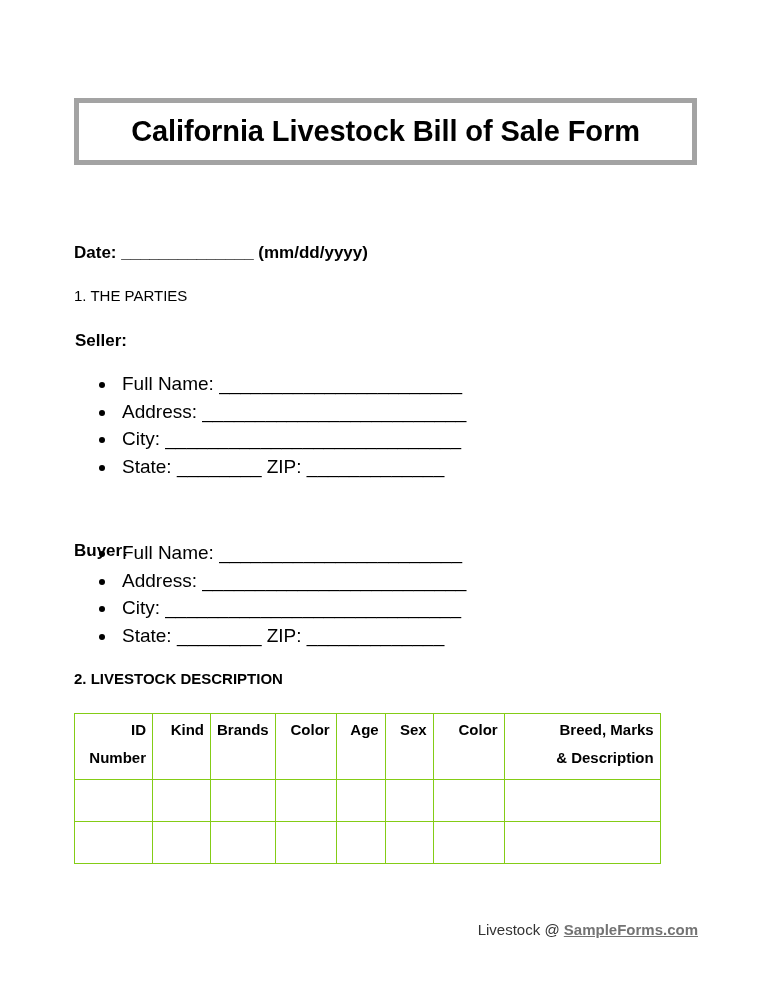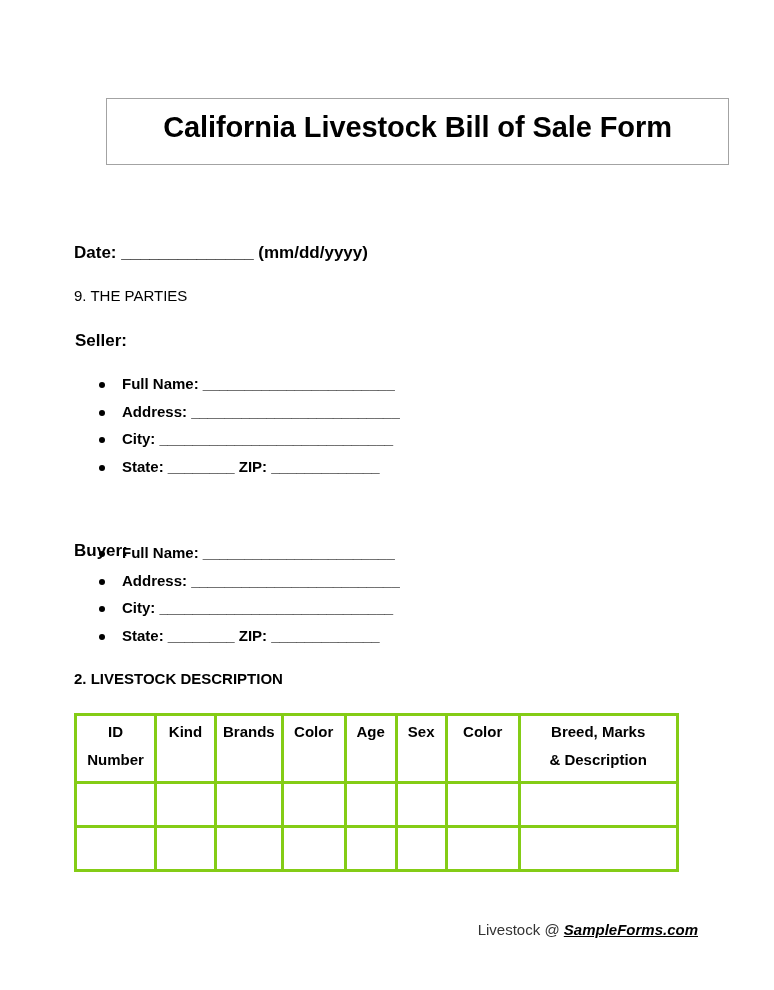--- a/index.html
+++ b/index.html
@@ -1,42 +1,42 @@
 <!DOCTYPE html>
 <html><head>
   <meta charset="utf-8">
   <style>
     html, body { margin: 0; padding: 0; background: #ffffff; }
     body { width: 774px; height: 990px; position: relative; overflow: hidden;
            font-family: "Liberation Sans", sans-serif; color: #000; }
     .title-box { position: absolute; left: 74px; top: 98px; width: 623px; height: 67px;
-                 border: 1px solid #a3a3a3; box-sizing: border-box; text-align: center; margin-left: 32px; }
+                 border: 5px solid #a3a3a3; box-sizing: border-box; text-align: center; }
     .title-box h1 { margin: 0; font-size: 29px; font-weight: bold; line-height: 56px; letter-spacing: -0.1px; }
     .line { position: absolute; left: 74px; font-size: 17px; font-weight: bold; white-space: pre; }
     .section-head { position: absolute; left: 74px; font-size: 15px; white-space: pre; }
     ul.fields { position: absolute; left: 98px; margin: 0; padding: 0; list-style: none; }
-    ul.fields li { font-size: 15px; font-weight: bold; height: 27.5px; line-height: 20px; white-space: pre; position: relative; padding-left: 24px; }
+    ul.fields li { font-size: 19px; font-weight: normal; height: 27.5px; line-height: 20px; white-space: pre; position: relative; padding-left: 24px; }
     ul.fields li::before { content: ""; position: absolute; left: 1px; top: 8px; width: 6px; height: 6px; border-radius: 50%; background: #000; }
     table.livestock { position: absolute; left: 74px; top: 713px; border-collapse: collapse; font-size: 15px; }
-    table.livestock th, table.livestock td { border: 3px solid #84cc16; vertical-align: top; text-align: center; padding: 6px 6px; }
+    table.livestock th, table.livestock td { border: 1px solid #84cc16; vertical-align: top; text-align: right; padding: 6px 6px; }
     table.livestock th { font-weight: bold; line-height: 28px; height: 57px; padding-top: 2px; }
     table.livestock td { height: 29px; }
     .footer { position: absolute; right: 76px; top: 921px; font-size: 15px; color: #333; }
-    .footer a { color: #000000; font-weight: bold; text-decoration: underline; font-style: italic; }
+    .footer a { color: #737373; font-weight: bold; text-decoration: underline; }
   </style>
 </head>
 <body>
 
 <div class="title-box">
   <h1>California Livestock Bill of Sale Form</h1>
 </div>
 
 <div class="line" style="top:243px;">Date: ______________ (mm/dd/yyyy)</div>
 
-<div class="section-head" style="top:287px;">9. THE PARTIES</div>
+<div class="section-head" style="top:287px;">1. THE PARTIES</div>
 
 <div class="line" style="top:331px; left:75px;text-align:right;">Seller:</div>
 
 <ul class="fields" style="top:374px;">
   <li>Full Name: _______________________</li>
   <li>Address: _________________________</li>
   <li>City: ____________________________</li>
   <li>State: ________ ZIP: _____________</li>
 </ul>
 

